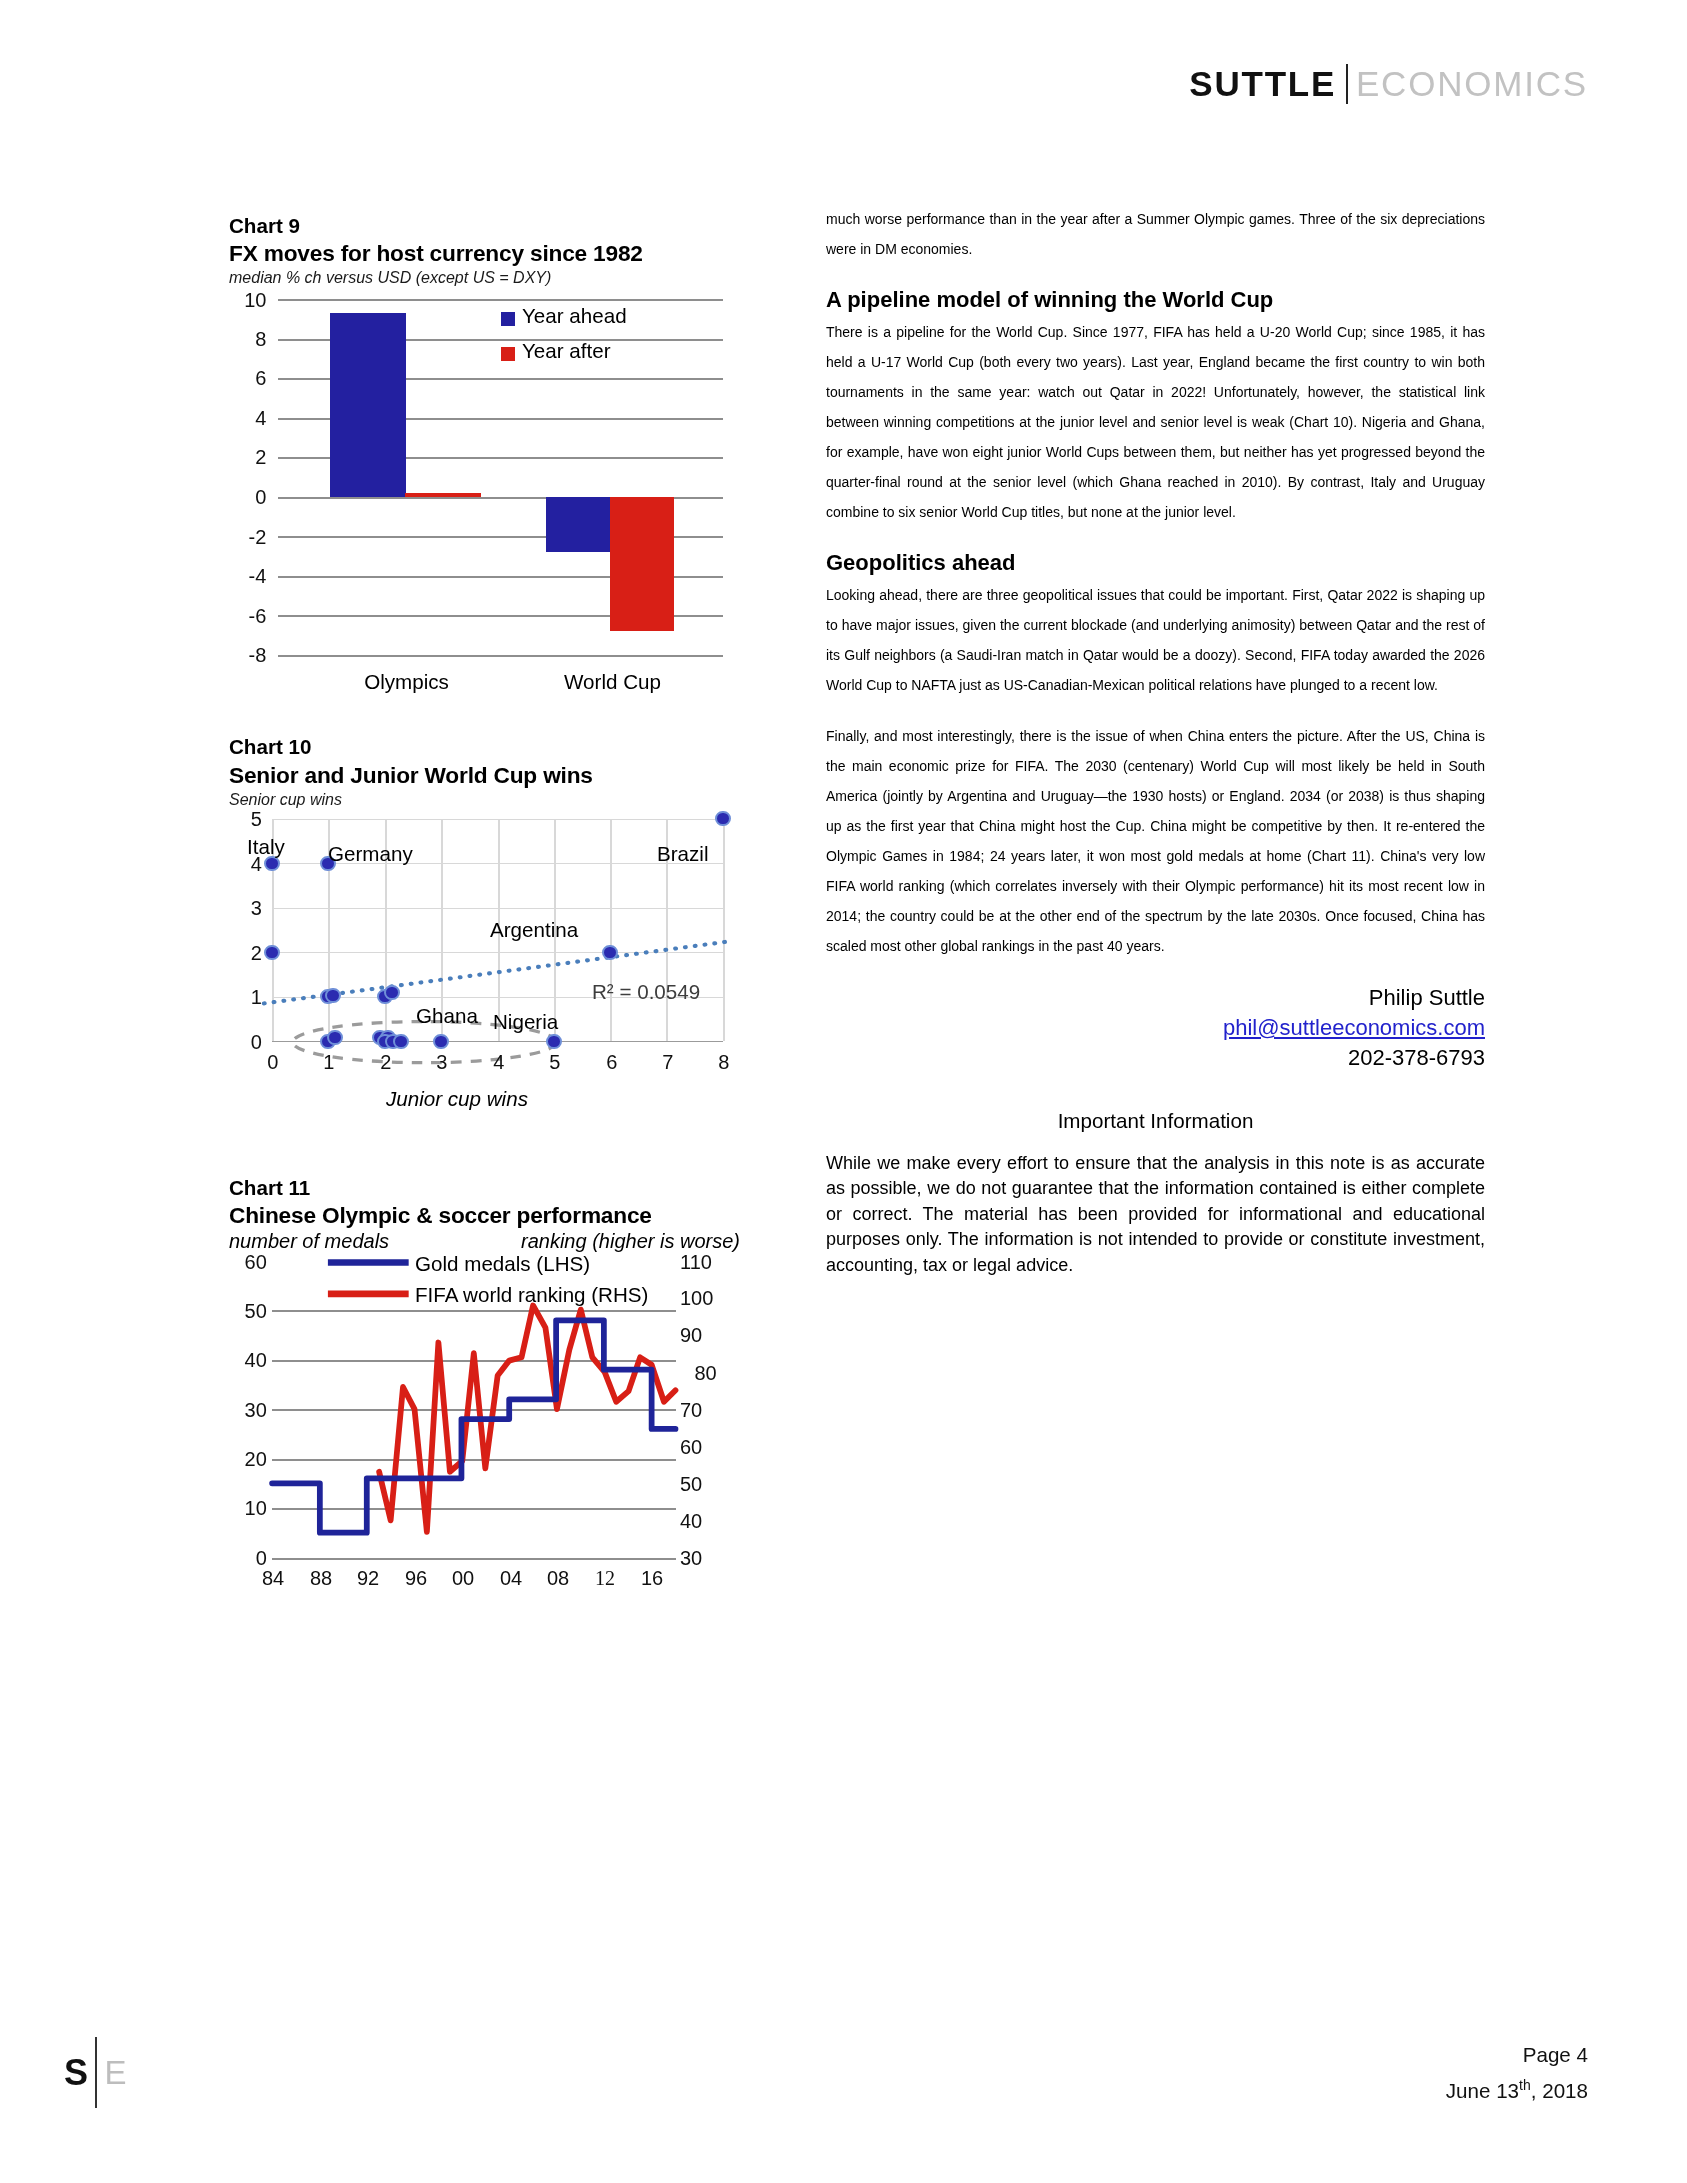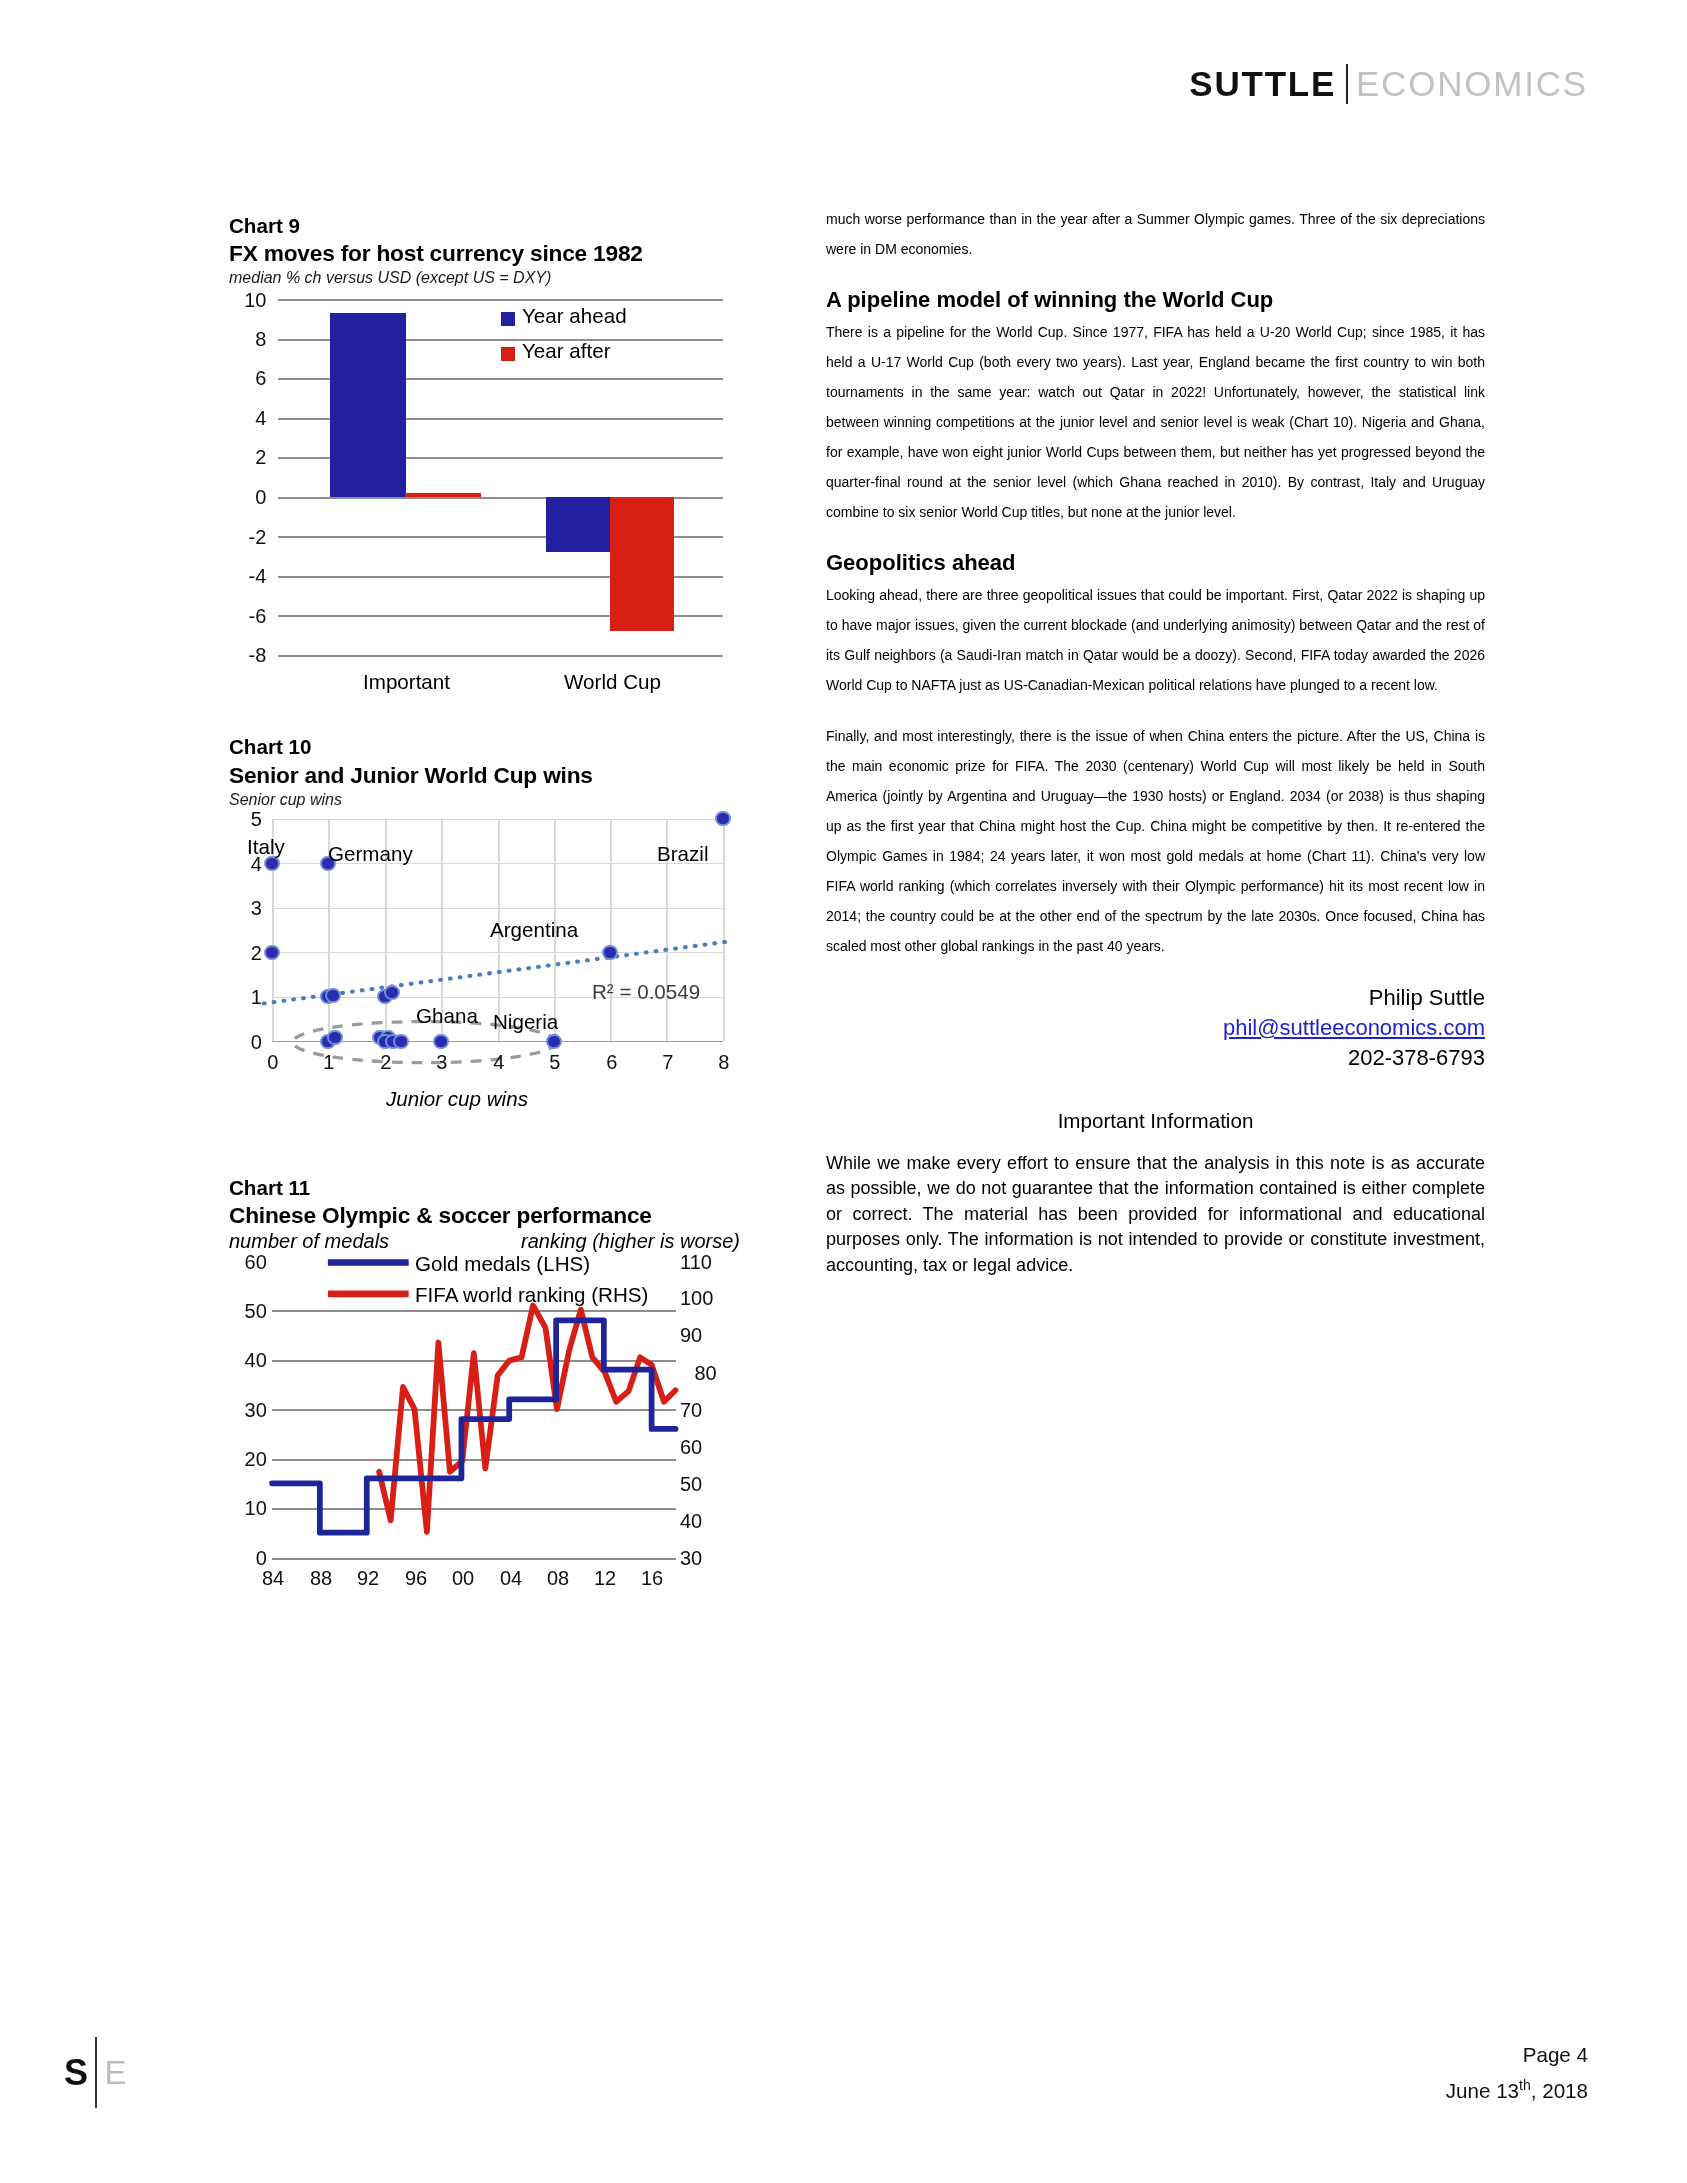--- a/index.html
+++ b/index.html
@@ -108,21 +108,21 @@
         <div class="bar" style="left:101px;top:14px;width:76px;height:184px;background:#2320A0;"></div>
         <div class="bar" style="left:176px;top:194px;width:76px;height:4.1px;background:#D81F16;"></div>
         <div class="bar" style="left:317px;top:198px;width:64px;height:55px;background:#2320A0;"></div>
         <div class="bar" style="left:381px;top:198px;width:64px;height:134px;background:#D81F16;"></div>
 
         <div class="lg-sw" style="left:272px;top:13px;background:#2320A0;"></div>
         <div class="lg-tx" style="left:293px;top:5px;">Year ahead</div>
         <div class="lg-sw" style="left:272px;top:48px;background:#D81F16;"></div>
         <div class="lg-tx" style="left:293px;top:40px;">Year after</div>
 
-        <div class="catlab" style="left:99px;top:371px;width:157px;">Important</div>
+        <div class="catlab" style="left:99px;top:371px;width:157px;">Olympics</div>
         <div class="catlab" style="left:305px;top:371px;width:157px;">World Cup</div>
       </div>
     </div>
 
     <div class="chart-block" style="margin-top:48px;">
       <div class="c-num">Chart 10</div>
       <div class="c-title">Senior and Junior World Cup wins</div>
       <div class="c-sub">Senior cup wins</div>
 
       <div class="plot" style="height:297px;margin-top:8.2px;">
@@ -249,21 +249,21 @@
           <polyline fill="none" stroke="#1F2499" stroke-width="7" stroke-linejoin="round" stroke-linecap="round" points="52,270 110,270 110,330 167,330 167,264 282,264 282,192 340,192 340,168 397,168 397,072 455,072 455,132 513,132 513,204 542,204"></polyline>
         </svg>
 
         <div class="xtick" style="left:26px;top:306px;width:36px;text-align:center;">84</div>
         <div class="xtick" style="left:74px;top:306px;width:36px;text-align:center;">88</div>
         <div class="xtick" style="left:121px;top:306px;width:36px;text-align:center;">92</div>
         <div class="xtick" style="left:169px;top:306px;width:36px;text-align:center;">96</div>
         <div class="xtick" style="left:216px;top:306px;width:36px;text-align:center;">00</div>
         <div class="xtick" style="left:264px;top:306px;width:36px;text-align:center;">04</div>
         <div class="xtick" style="left:311px;top:306px;width:36px;text-align:center;">08</div>
-        <div class="xtick" style="left:358px;top:306px;width:36px;text-align:center;">12</div>
+        <div class="xtick" style="left:358px;top:306px;width:36px;text-align:center;font-family:Liberation Serif, serif;">12</div>
         <div class="xtick" style="left:405px;top:306px;width:36px;text-align:center;">16</div>
       </div>
     </div>
   </div>
 
   <div class="colR">
     <p class="p">much worse performance than in the year after a Summer Olympic games. Three of the six depreciations were in DM economies.</p>
 
     <div class="h">A pipeline model of winning the World Cup</div>
     <p class="p">There is a pipeline for the World Cup. Since 1977, FIFA has held a U-20 World Cup; since 1985, it has held a U-17 World Cup (both every two years). Last year, England became the first country to win both tournaments in the same year: watch out Qatar in 2022! Unfortunately, however, the statistical link between winning competitions at the junior level and senior level is weak (Chart 10). Nigeria and Ghana, for example, have won eight junior World Cups between them, but neither has yet progressed beyond the quarter-final round at the senior level (which Ghana reached in 2010). By contrast, Italy and Uruguay combine to six senior World Cup titles, but none at the junior level.</p>

